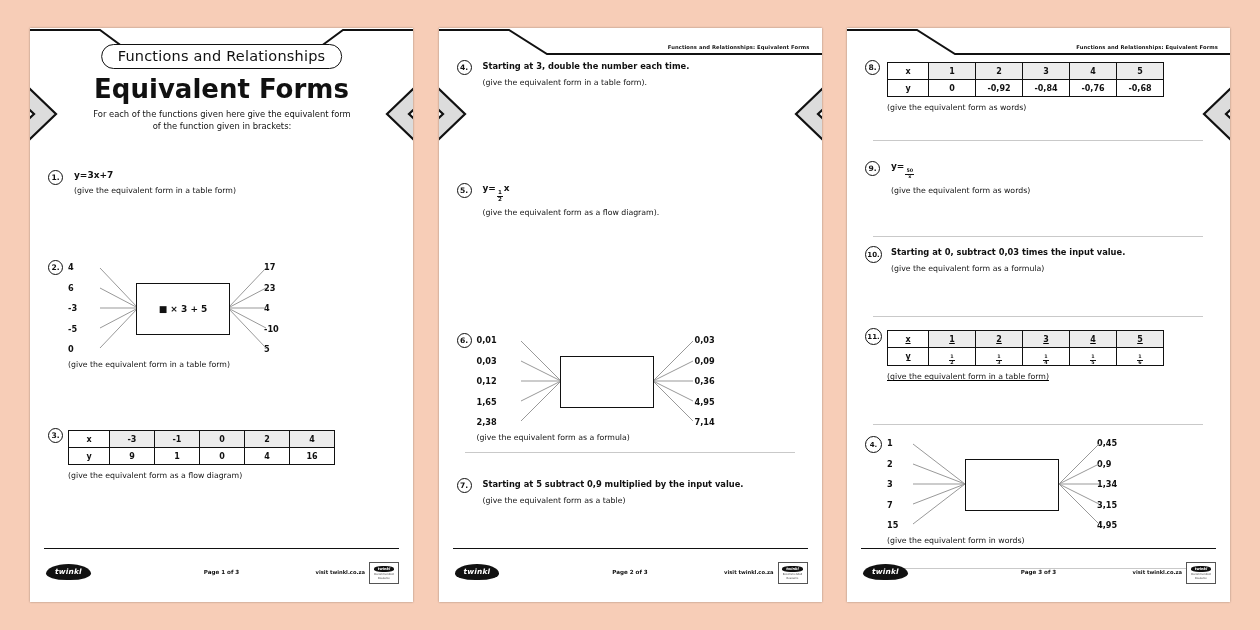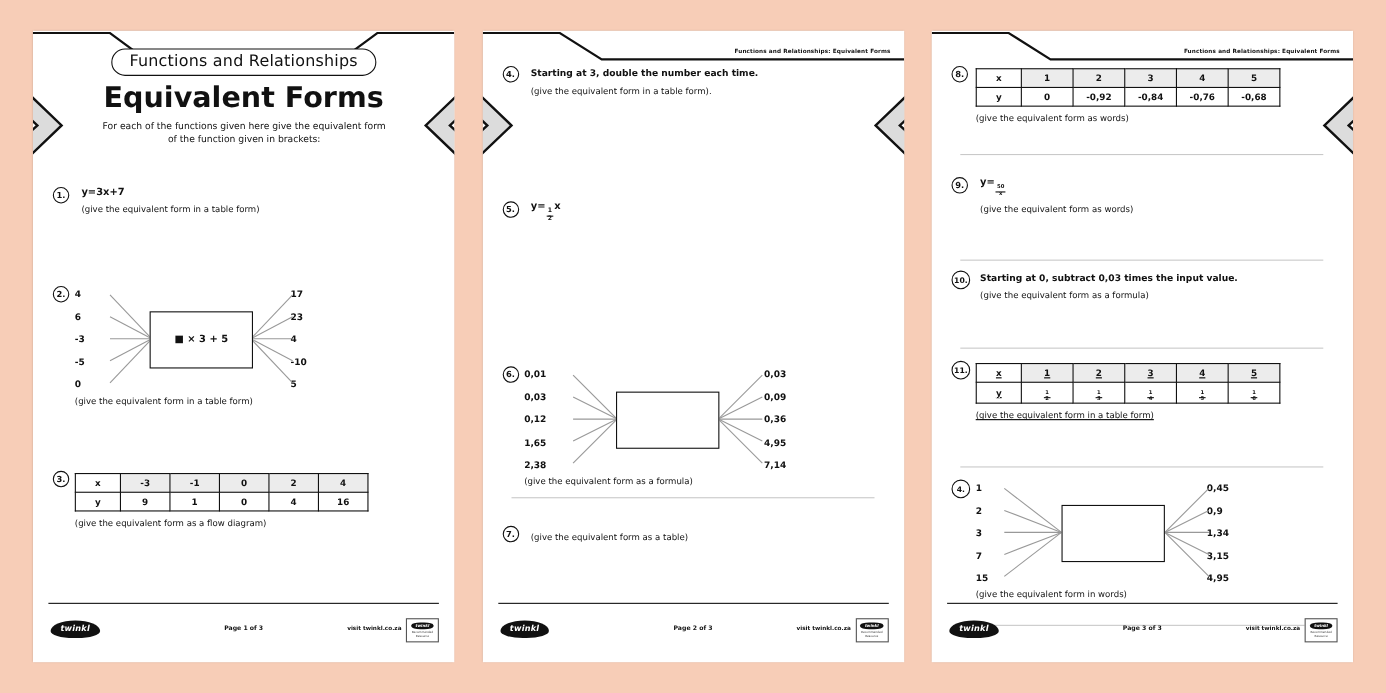--- a/index.html
+++ b/index.html
@@ -269,20 +269,21 @@
 
     <div class="q" style="top:155px;">
       <div class="qnum">5.</div>
       <div class="qbody">
         <div class="qformula">
           <span>y=</span><span class="frac">
               <span class="num">1</span>
               <span class="den">2</span>
             </span><span>x</span>
         </div>
+        <div class="qhint">(give the equivalent form as a flow diagram).</div>
       </div>
     </div>
 
     <div class="q" style="top:305px;">
       <div class="qnum">6.</div>
       <div class="qbody" style="margin-left:20px;width:260px;">
         <div class="flow">
           <svg viewBox="0 0 260 92" preserveAspectRatio="none">
             <g stroke="#999" stroke-width="1" fill="none">
               <line x1="44" y1="6" x2="84" y2="46"></line>
@@ -315,20 +316,21 @@
         </div>
         <div class="qhint">(give the equivalent form as a formula)</div>
       </div>
     </div>
 
     <div class="rule" style="top:424px;"></div>
 
     <div class="q" style="top:450px;">
       <div class="qnum">7.</div>
       <div class="qbody">
+        <div class="qtext">Starting at 5 subtract 0,9 multiplied by the input value.</div>
         <div class="qhint">(give the equivalent form as a table)</div>
       </div>
     </div>
 
     <div class="footer">
       <div class="fline"></div>
       <div class="twinkl-logo">twinkl</div>
       <div class="pageno">Page 2 of 3</div>
       <div class="visit">visit twinkl.co.za</div>
       <div class="badge">

